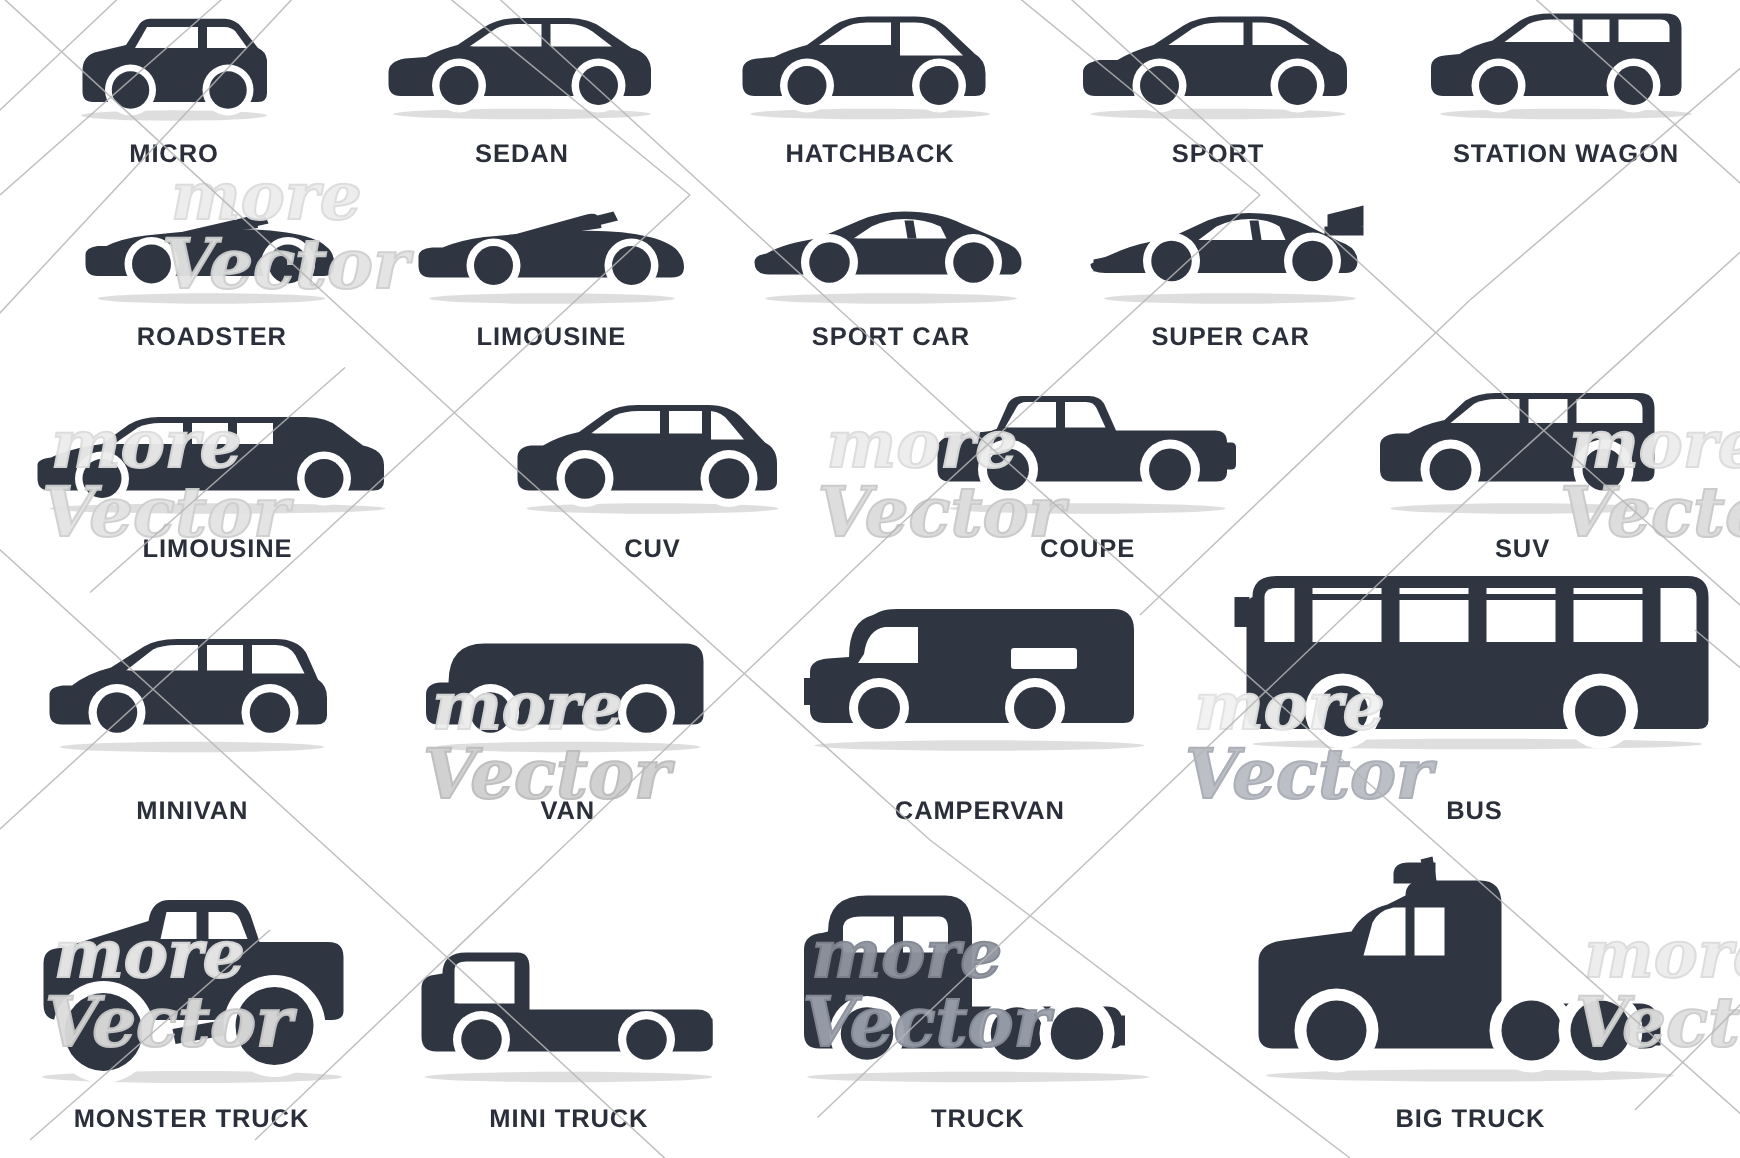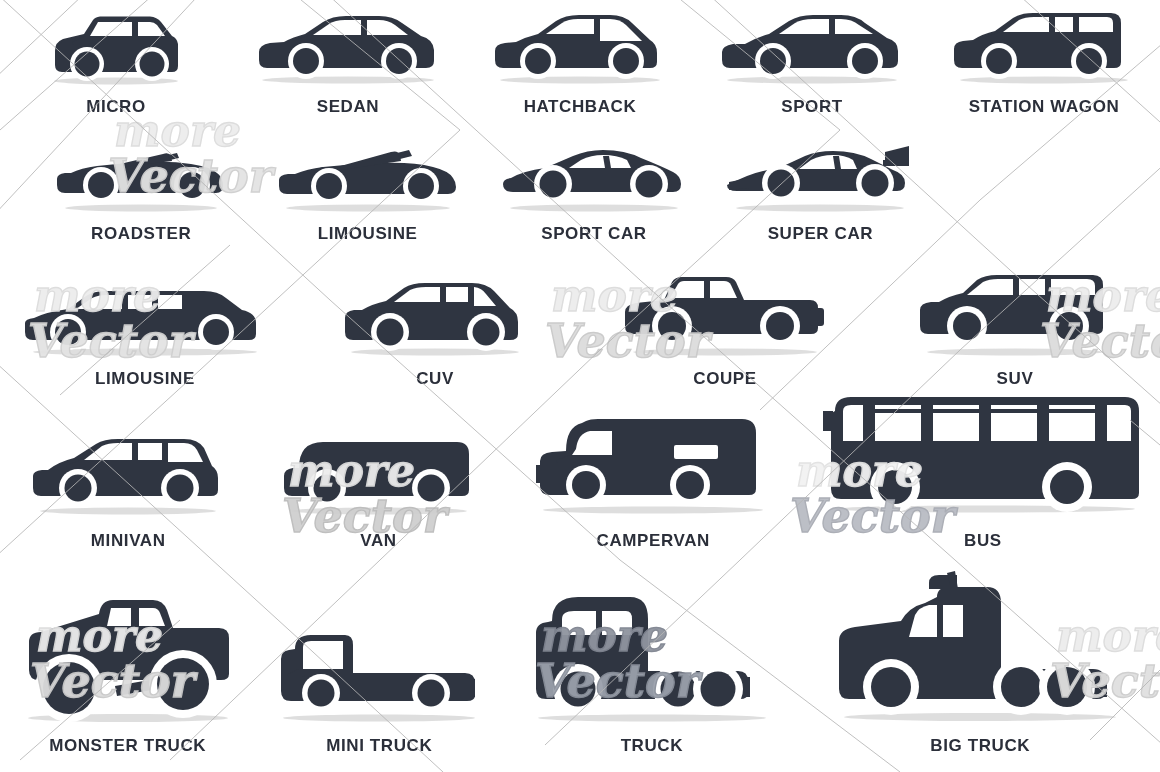--- a/index.html
+++ b/index.html
@@ -57,21 +57,21 @@
     letter-spacing:.6px;
     color:#2b2f3a;
     white-space:nowrap;
     text-align:center;
     line-height:1;
   }
   
   .r1 .label{margin-top:12px;margin-bottom:14px;}
   .r2 .label{margin-top:12px;margin-bottom:16px;}
   .r3 .label{margin-top:12px;margin-bottom:0;}
-  .r4 .label{margin-top:15px;margin-bottom:16px;}
+  .r4 .label{margin-top:28px;margin-bottom:16px;}
   .r5 .label{margin-top:12px;margin-bottom:18px;}
 </style>
 </head>
 <body>
 
 <div id="sheet">
 
   <svg class="hairlines" width="1160" height="772" viewBox="0 0 1160 772">
     <g stroke="#b5b5b5" stroke-width="1" fill="none" opacity="0.85">
       <path d="M-40 -40 L330 300"></path>

